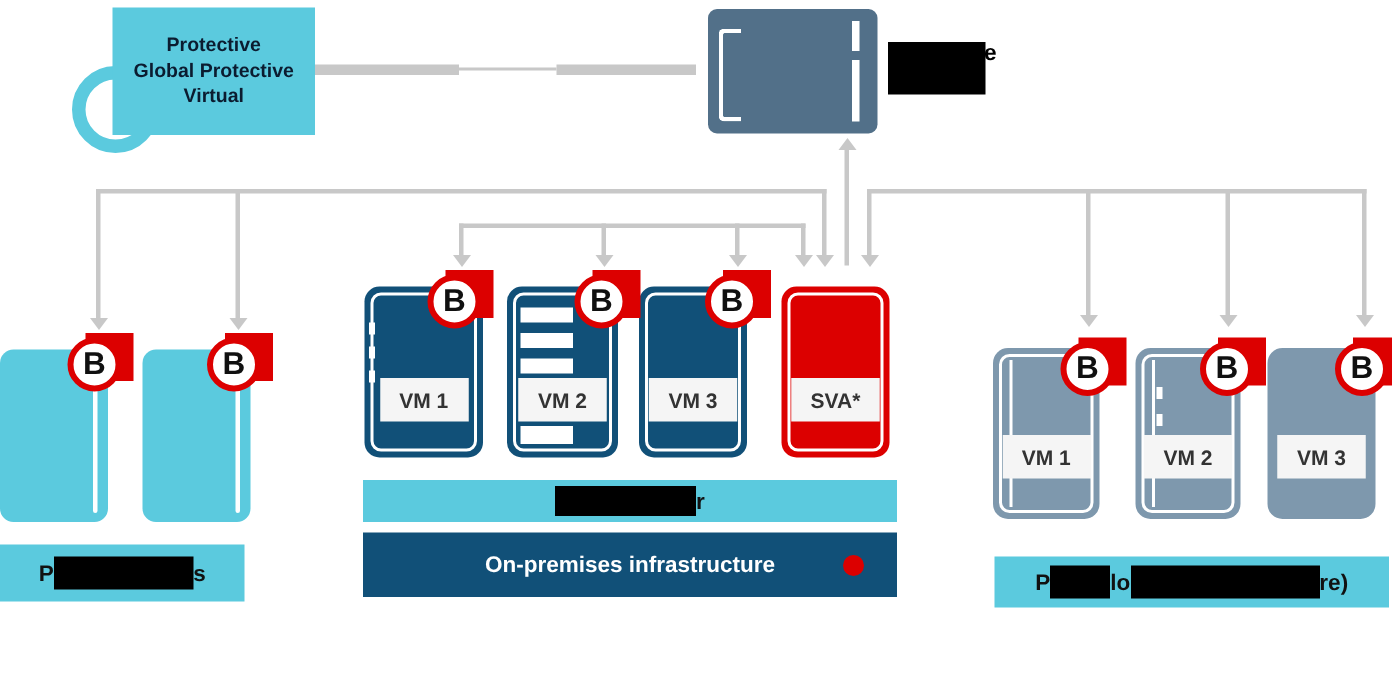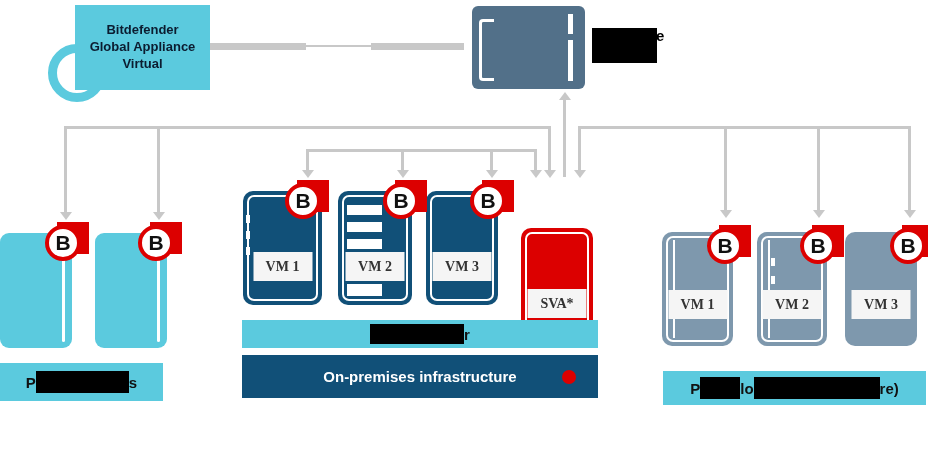--- a/index.html
+++ b/index.html
@@ -17,27 +17,27 @@
            border-right:6px solid transparent;border-top:8px solid var(--gray);}
   .ah-up{position:absolute;width:0;height:0;border-left:6px solid transparent;
          border-right:6px solid transparent;border-bottom:8px solid var(--gray);}
   
   .badge{position:absolute;width:44px;height:40px;}
   .badge .sq{position:absolute;right:0;top:0;width:32px;height:32px;background:var(--red);}
   .badge .c{position:absolute;left:0;top:3px;width:28px;height:28px;background:#fff;
             border:4px solid var(--red);border-radius:50%;text-align:center;line-height:28px;
             font-weight:700;font-size:21px;color:#101010;}
   
-  .vm{position:absolute;width:74px;height:114px;border-radius:10px;background:var(--navy);font-family:Liberation Serif, serif;}
+  .vm{position:absolute;width:74px;height:114px;border-radius:10px;background:var(--navy);}
   .vm .inner{position:absolute;inset:4px;border:2px solid #fff;border-radius:7px;}
   .vm .lbl{position:absolute;left:50%;transform:translateX(-50%);top:61px;width:59px;height:29px;
            background:var(--lblbg);color:var(--lbltx);font-weight:700;font-size:14px;
            display:flex;align-items:center;justify-content:center;white-space:nowrap;}
   .vm.r{background:var(--slate2);} .vm.r .lbl{top:58px;}
-  .vm.red{background:var(--red);margin-top:37px;}
+  .vm.red{background:var(--red);}
   .stripe{position:absolute;background:#fff;}
   .tick{position:absolute;background:#fff;width:4px;height:8px;left:3px;}
   
   .ep{position:absolute;width:72px;height:115px;background:var(--cyan);border-radius:9px;}
   .ep .line{position:absolute;right:7px;top:6px;bottom:6px;width:3px;background:#fff;border-radius:2px;}
   
   .bar{position:absolute;background:var(--cyan);display:flex;align-items:center;justify-content:center;
        font-weight:700;font-size:15px;color:#111;}
   .bar.navy{background:var(--navy);color:#fff;}
   .redact{display:inline-block;background:#000;vertical-align:middle;}
@@ -59,22 +59,22 @@
   .foot{position:absolute;left:5px;top:436px;font-size:13px;font-weight:700;color:#000;white-space:nowrap;}
   .foot .hl{background:#000;color:#3c3c3c;}
 </style>
 </head>
 <body>
 
 <div id="stage">
 
   <div class="cloud-arc"></div>
   <div class="gpn">
-    <span>Bitdefender</span>
-    <span>Global Appliance</span>
+    <span>Protective</span>
+    <span>Global Protective</span>
     <span>Virtual</span>
   </div>
 
   <div class="abs" style="left:210px;top:43px;width:96px;height:7px;background:var(--gray);"></div>
   <div class="abs" style="left:306px;top:45px;width:65px;height:2px;background:var(--gray);"></div>
   <div class="abs" style="left:371px;top:43px;width:93px;height:7px;background:var(--gray);"></div>
 
   <div class="server">
     <div class="lb"></div>
     <div class="rb1"></div>

